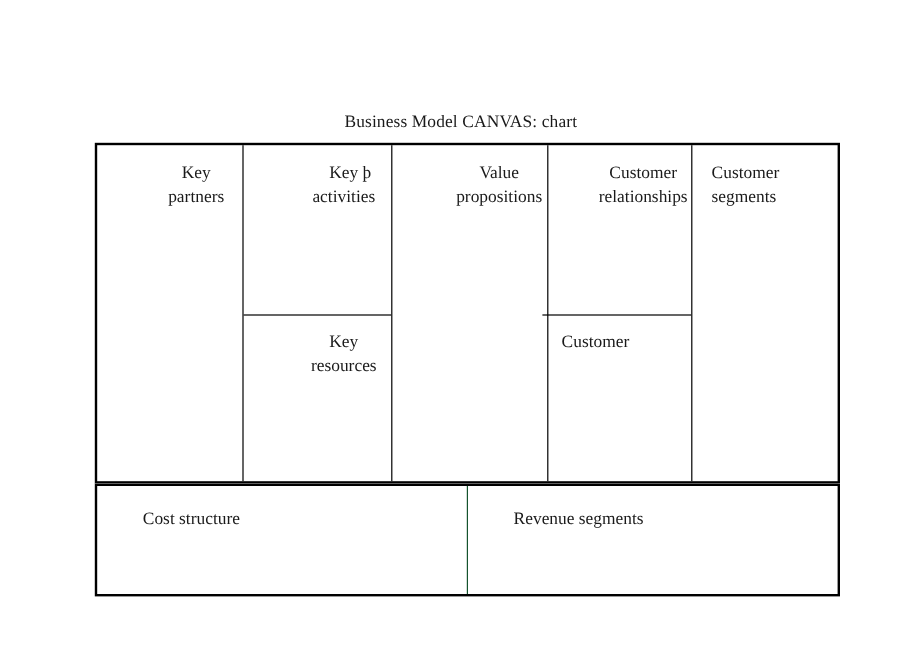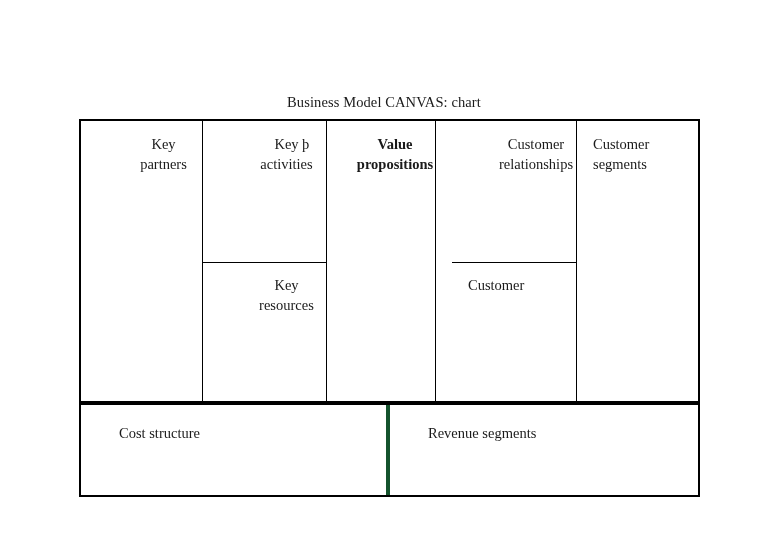--- a/index.html
+++ b/index.html
@@ -57,21 +57,21 @@
     box-sizing: border-box;
   }
   
   .bmc-col.has-right-rule {
     border-right: 1px solid #000000;
   }
 
   
   #col-key-partners        { left: 0px;   width: 122px; }
   #col-key-activities      { left: 122px; width: 124px; }
-  #col-value-propositions  { left: 230px; width: 125px; font-weight: bold; }
+  #col-value-propositions  { left: 251px; width: 125px; }
   #col-customer-relations  { left: 371px; width: 125px; }
   #col-customer-segments   { left: 496px; width: 121px; }
 
   
   .bmc-subcell {
     position: absolute;
     left: 0;
     right: 0;
     box-sizing: border-box;
   }
@@ -132,21 +132,21 @@
   }
   .bottom-cell {
     position: absolute;
     top: 0;
     bottom: 0;
     box-sizing: border-box;
   }
   #cell-cost-structure {
     left: 0;
     width: 309px;
-    border-right: 4px solid #14532d;
+    border-right: 1px solid #14532d;
   }
   #cell-revenue-streams {
     left: 309px;
     right: 0;
   }
   .bottom-label {
     position: absolute;
     left: 38px;
     top: 18px;
     font-size: 14.5px;

